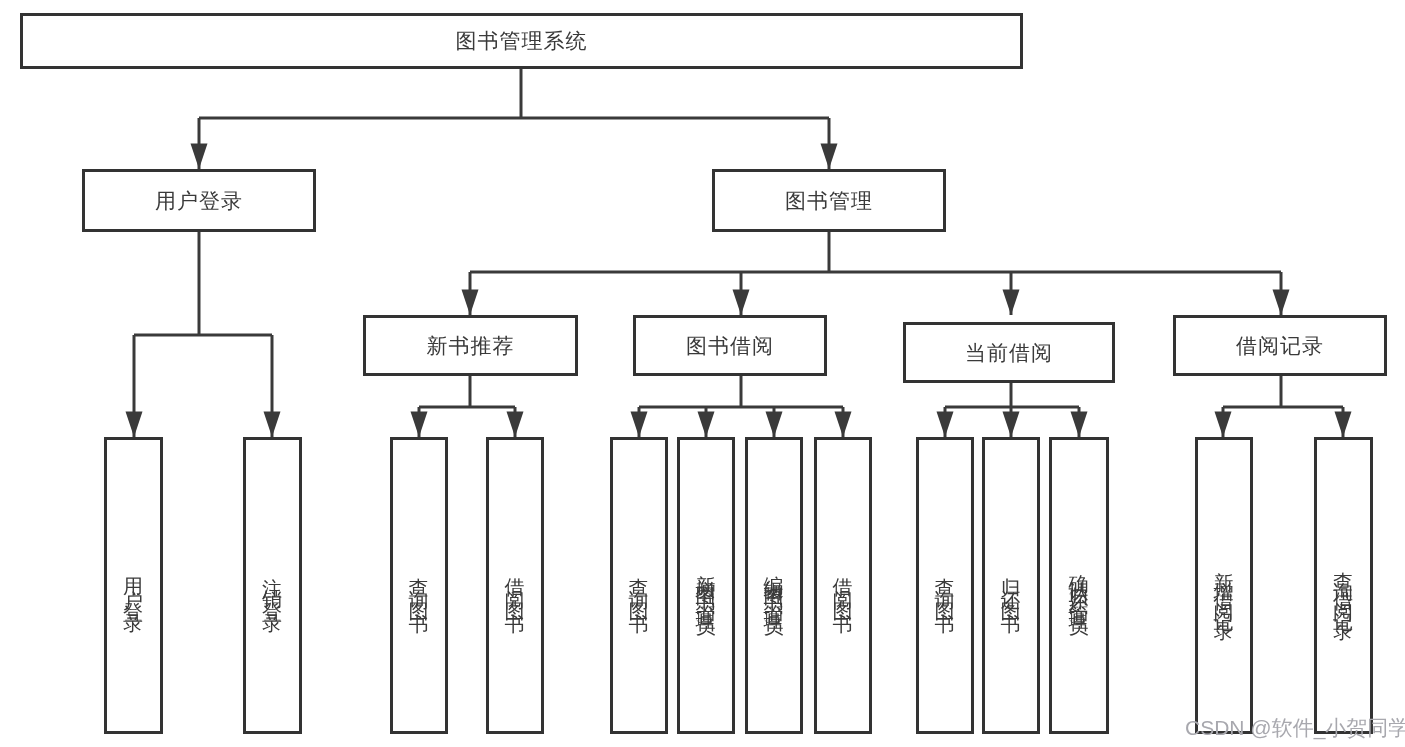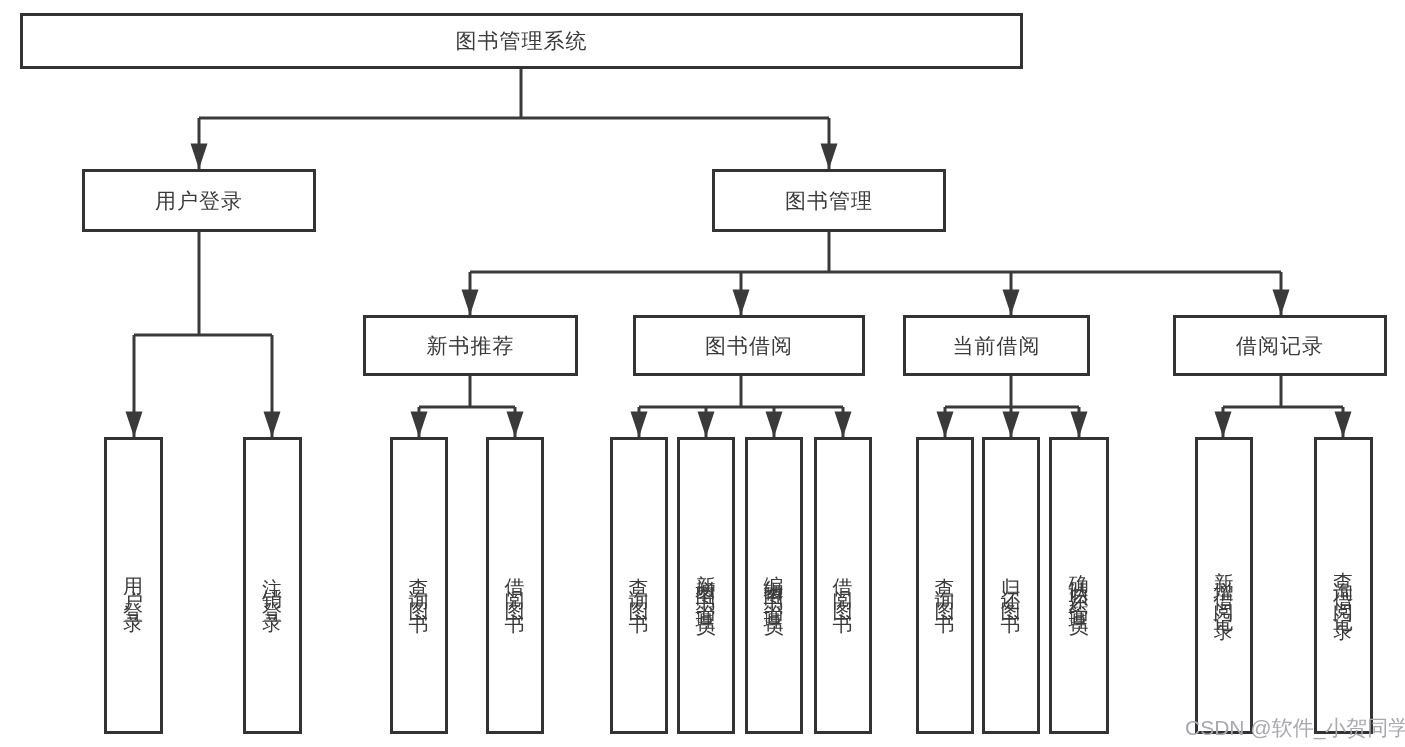--- a/index.html
+++ b/index.html
@@ -112,24 +112,24 @@
   <div class="node h-node" style="left:82px;top:169px;width:234px;height:63px">
     <span>用户登录</span>
   </div>
   <div class="node h-node" style="left:363px;top:315px;width:215px;height:61px">
     <span>新书推荐</span>
   </div>
 
   <div class="node h-node" style="left:712px;top:169px;width:234px;height:63px">
     <span>图书管理</span>
   </div>
-  <div class="node h-node" style="left:633px;top:315px;width:232px;height:61px">
+  <div class="node h-node" style="left:633px;top:315px;width:194px;height:61px">
     <span>图书借阅</span>
   </div>
-  <div class="node h-node" style="left:903px;top:315px;width:187px;height:61px">
+  <div class="node h-node" style="left:903px;top:322px;width:212px;height:61px">
     <span>当前借阅</span>
   </div>
   <div class="node h-node" style="left:1173px;top:315px;width:214px;height:61px">
     <span>借阅记录</span>
   </div>
 
   <div class="node v-node v4" style="left:104px;top:437px;width:59px;height:297px">
     <span>用户登录</span>
   </div>
   <div class="node v-node v4" style="left:243px;top:437px;width:59px;height:297px">

